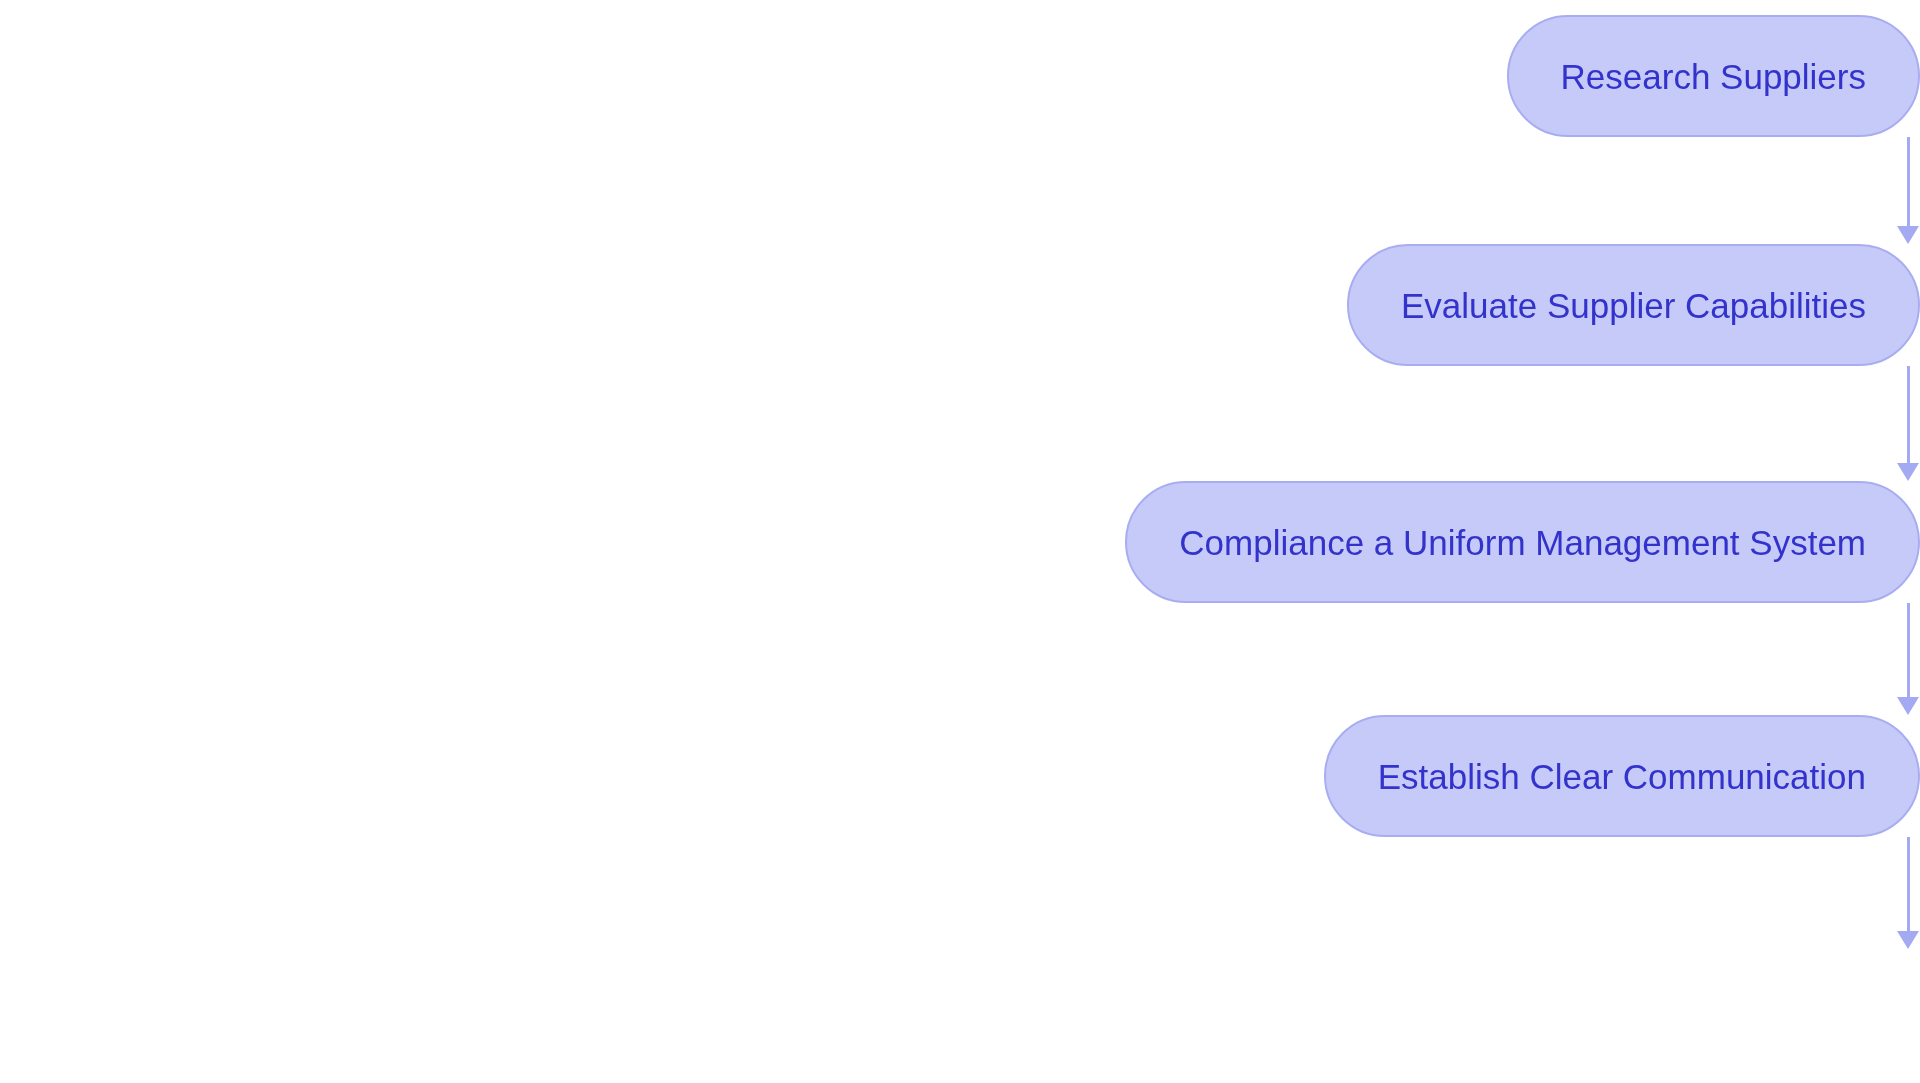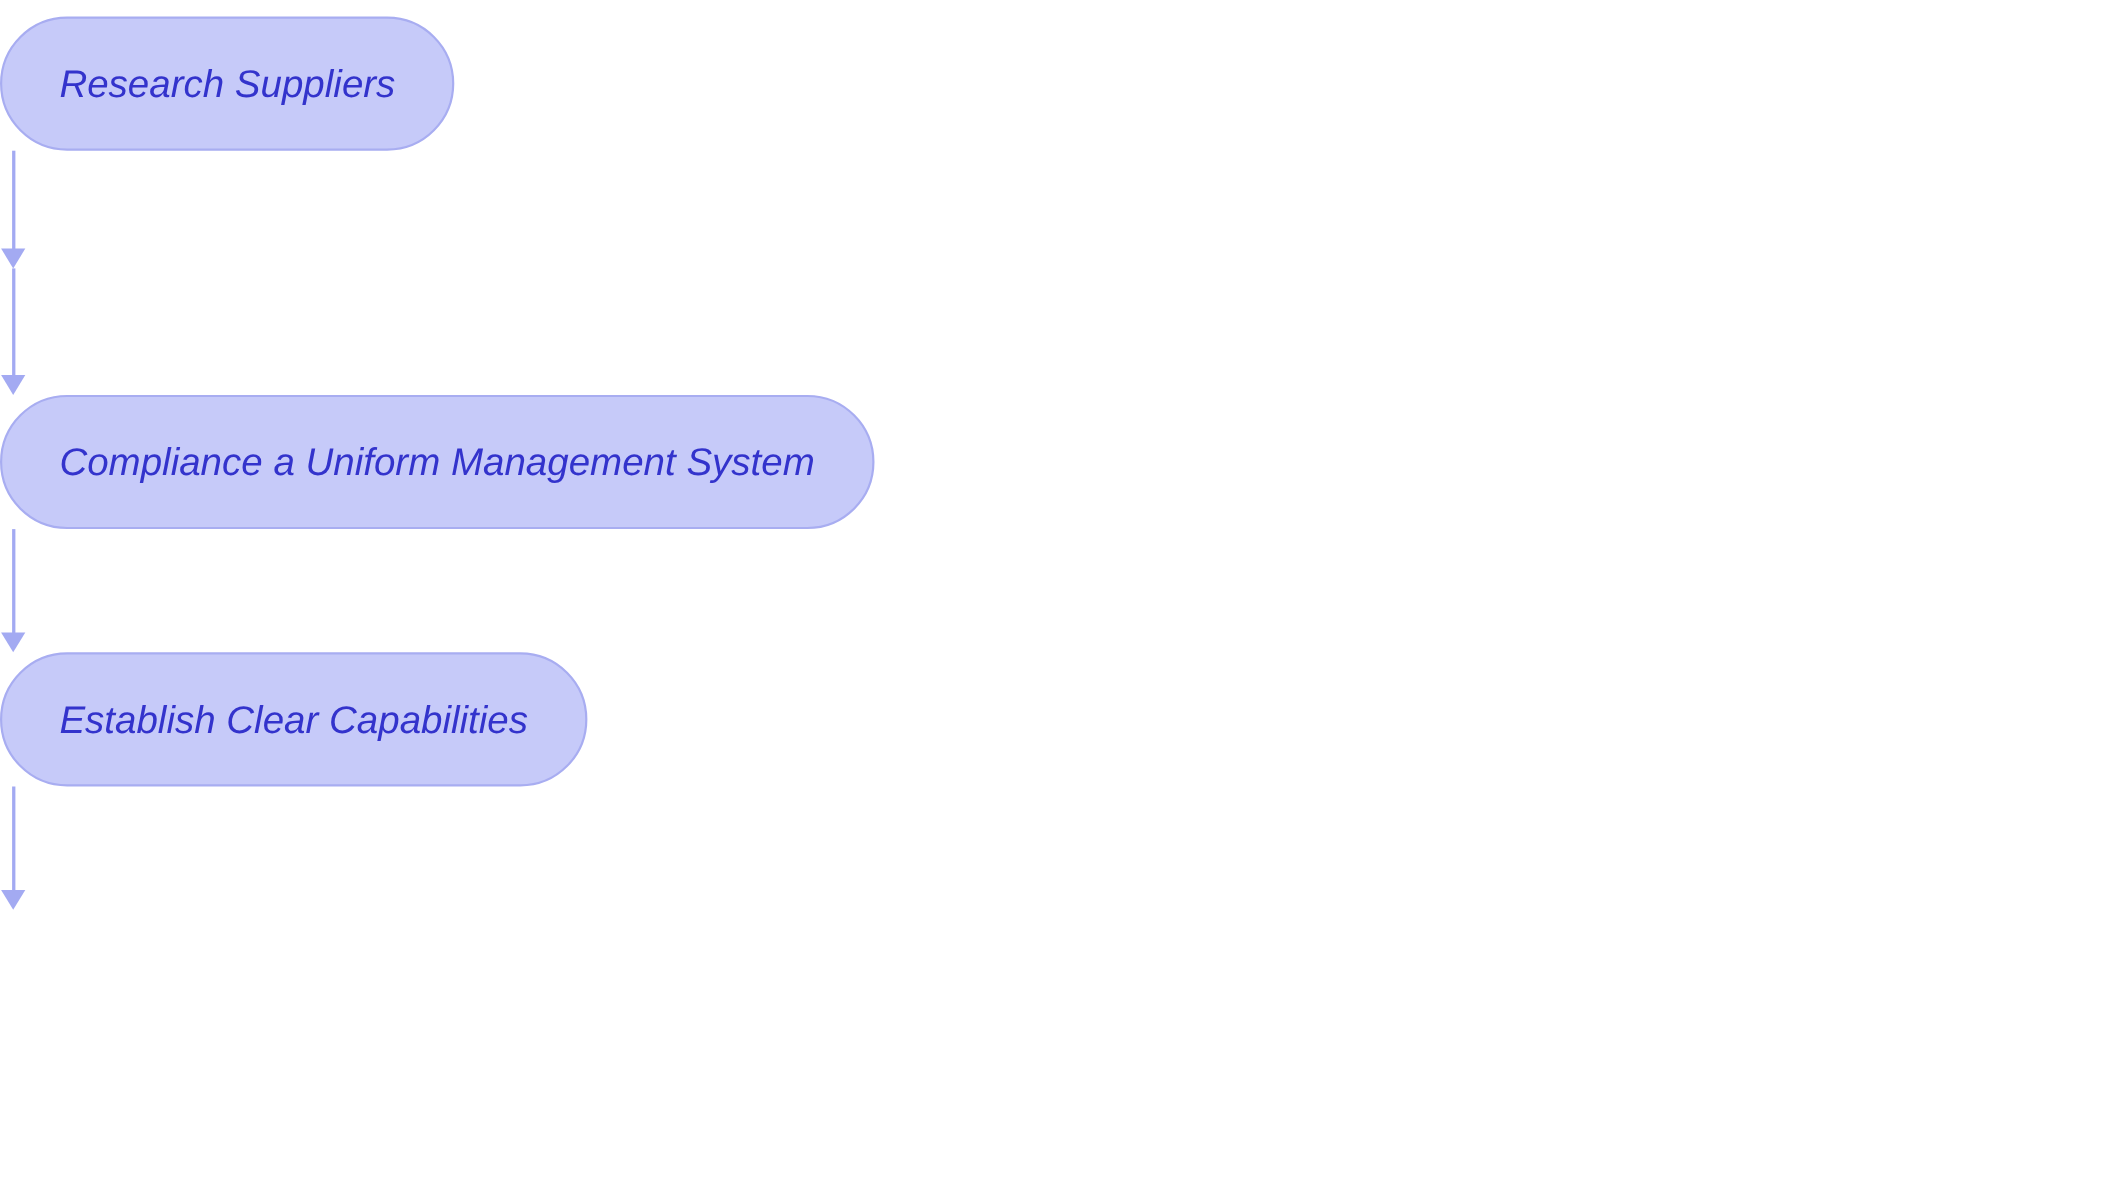--- a/index.html
+++ b/index.html
@@ -23,25 +23,24 @@
   }
 
   .flow-column {
     position: absolute;
     left: 0;
     top: 0;
     width: 1920px;
     height: 815px;
     display: flex;
     flex-direction: column;
-    align-items: flex-start;
+    align-items: flex-end;
     justify-content: flex-start;
     padding-top: 15px;
     box-sizing: border-box;
-    font-style: italic;
   }
 
   .node {
     position: relative;
     box-sizing: border-box;
     height: 122px;
     background: #c6caf9;
     border: 2px solid #a8adf1;
     border-radius: 61px;
     display: flex;
@@ -101,37 +100,40 @@
 
     <div class="node">
       <span class="node-label">Research Suppliers</span>
     </div>
 
     <div class="connector gap-1">
       <div class="connector-line"></div>
       <div class="connector-arrow"></div>
     </div>
 
+    <div class="node">
+      <span class="node-label">Evaluate Supplier Capabilities</span>
+    </div>
 
     <div class="connector gap-2">
       <div class="connector-line"></div>
       <div class="connector-arrow"></div>
     </div>
 
     <div class="node">
       <span class="node-label">Compliance a Uniform Management System</span>
     </div>
 
     <div class="connector gap-3">
       <div class="connector-line"></div>
       <div class="connector-arrow"></div>
     </div>
 
     <div class="node">
-      <span class="node-label">Establish Clear Capabilities</span>
+      <span class="node-label">Establish Clear Communication</span>
     </div>
 
     <div class="connector gap-4">
       <div class="connector-line"></div>
       <div class="connector-arrow"></div>
     </div>
 
 
   </div>
 </div>

